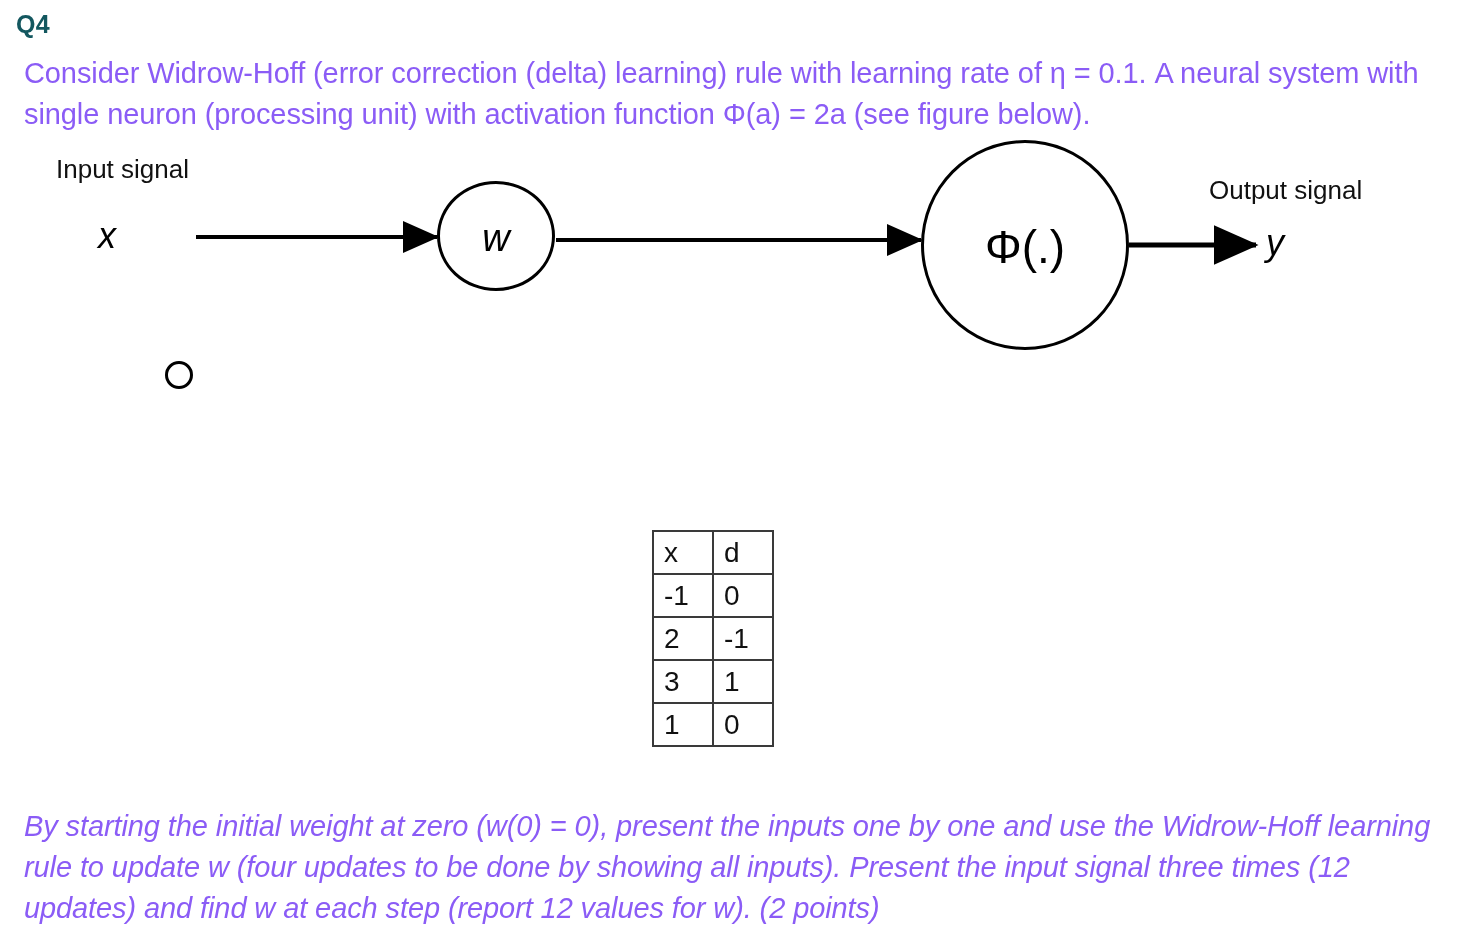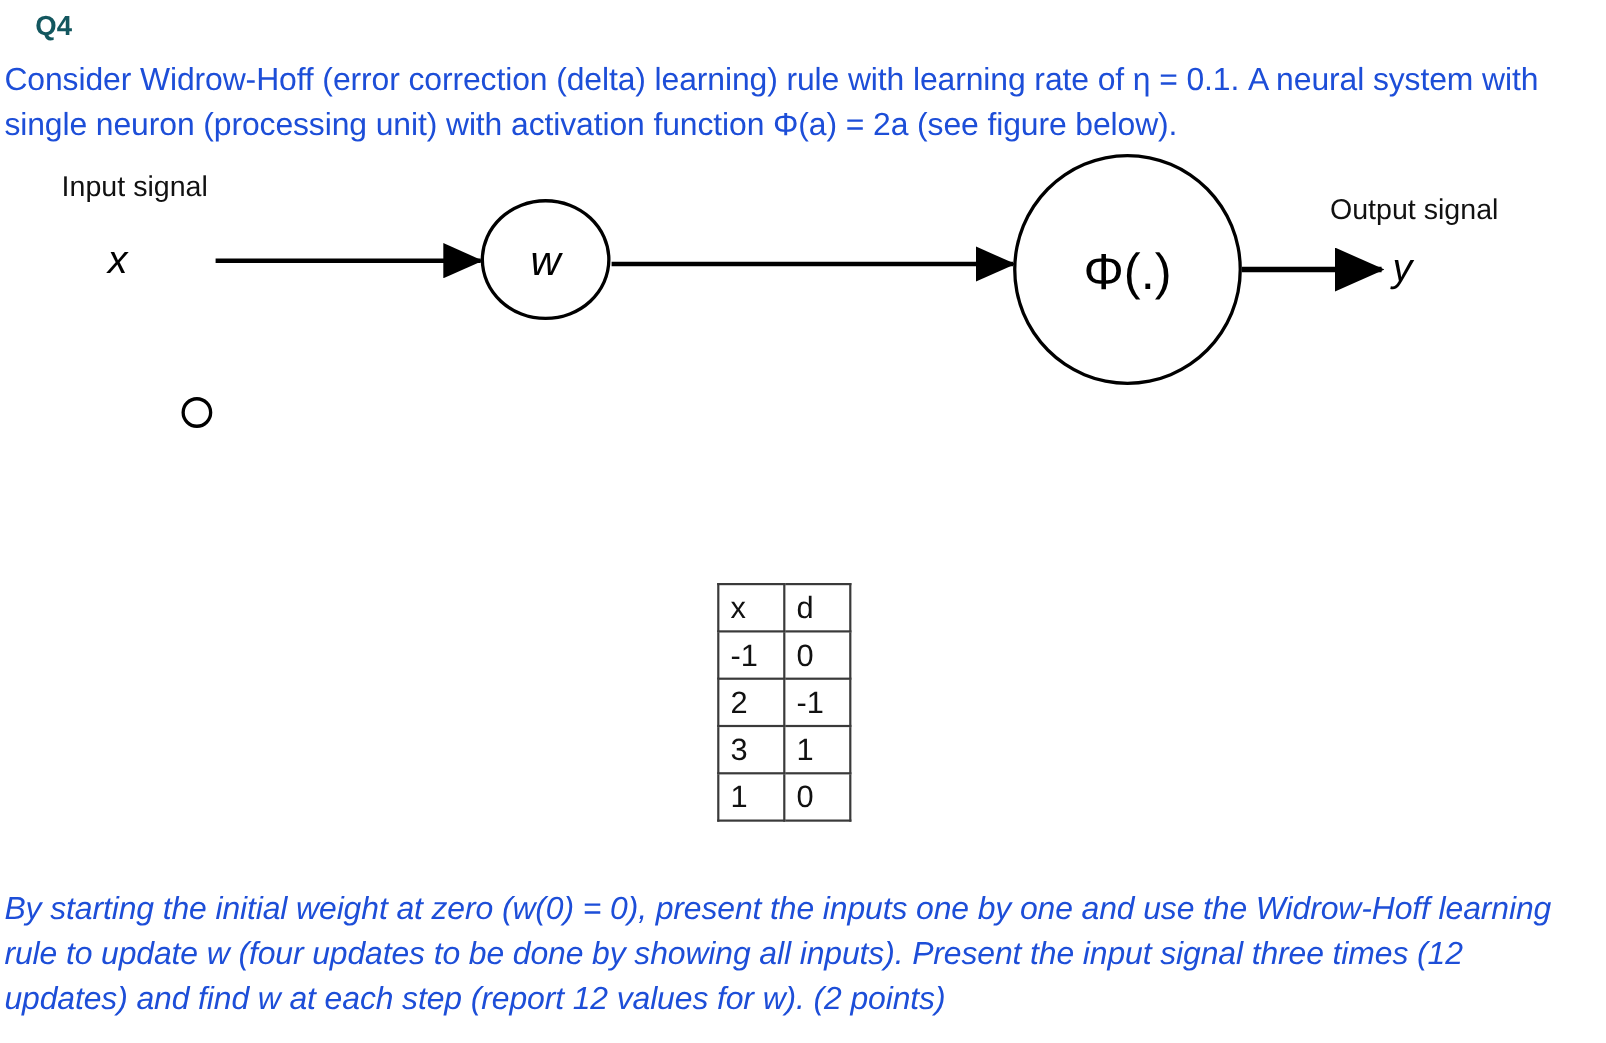--- a/index.html
+++ b/index.html
@@ -22,29 +22,28 @@
     height: 948px;
   }
   .q-heading {
     position: absolute;
     left: 16px;
     top: 10px;
     font-size: 25px;
     font-weight: bold;
     color: #13575f;
     letter-spacing: 0.2px;
-    margin-left: 16px;
   }
   .para {
     position: absolute;
-    left: 4px;
+    left: 24px;
     width: 1412px;
     font-size: 29px;
     line-height: 41px;
-    color: #1d4ed8;
+    color: #8b5cf6;
     letter-spacing: -0.1px;
   }
   #para-intro { top: 53px; }
   #para-samples { top: 398px; }
   #para-task { top: 806px; font-style: italic; }
 
   
   .figure {
     position: absolute;
     left: 0;

